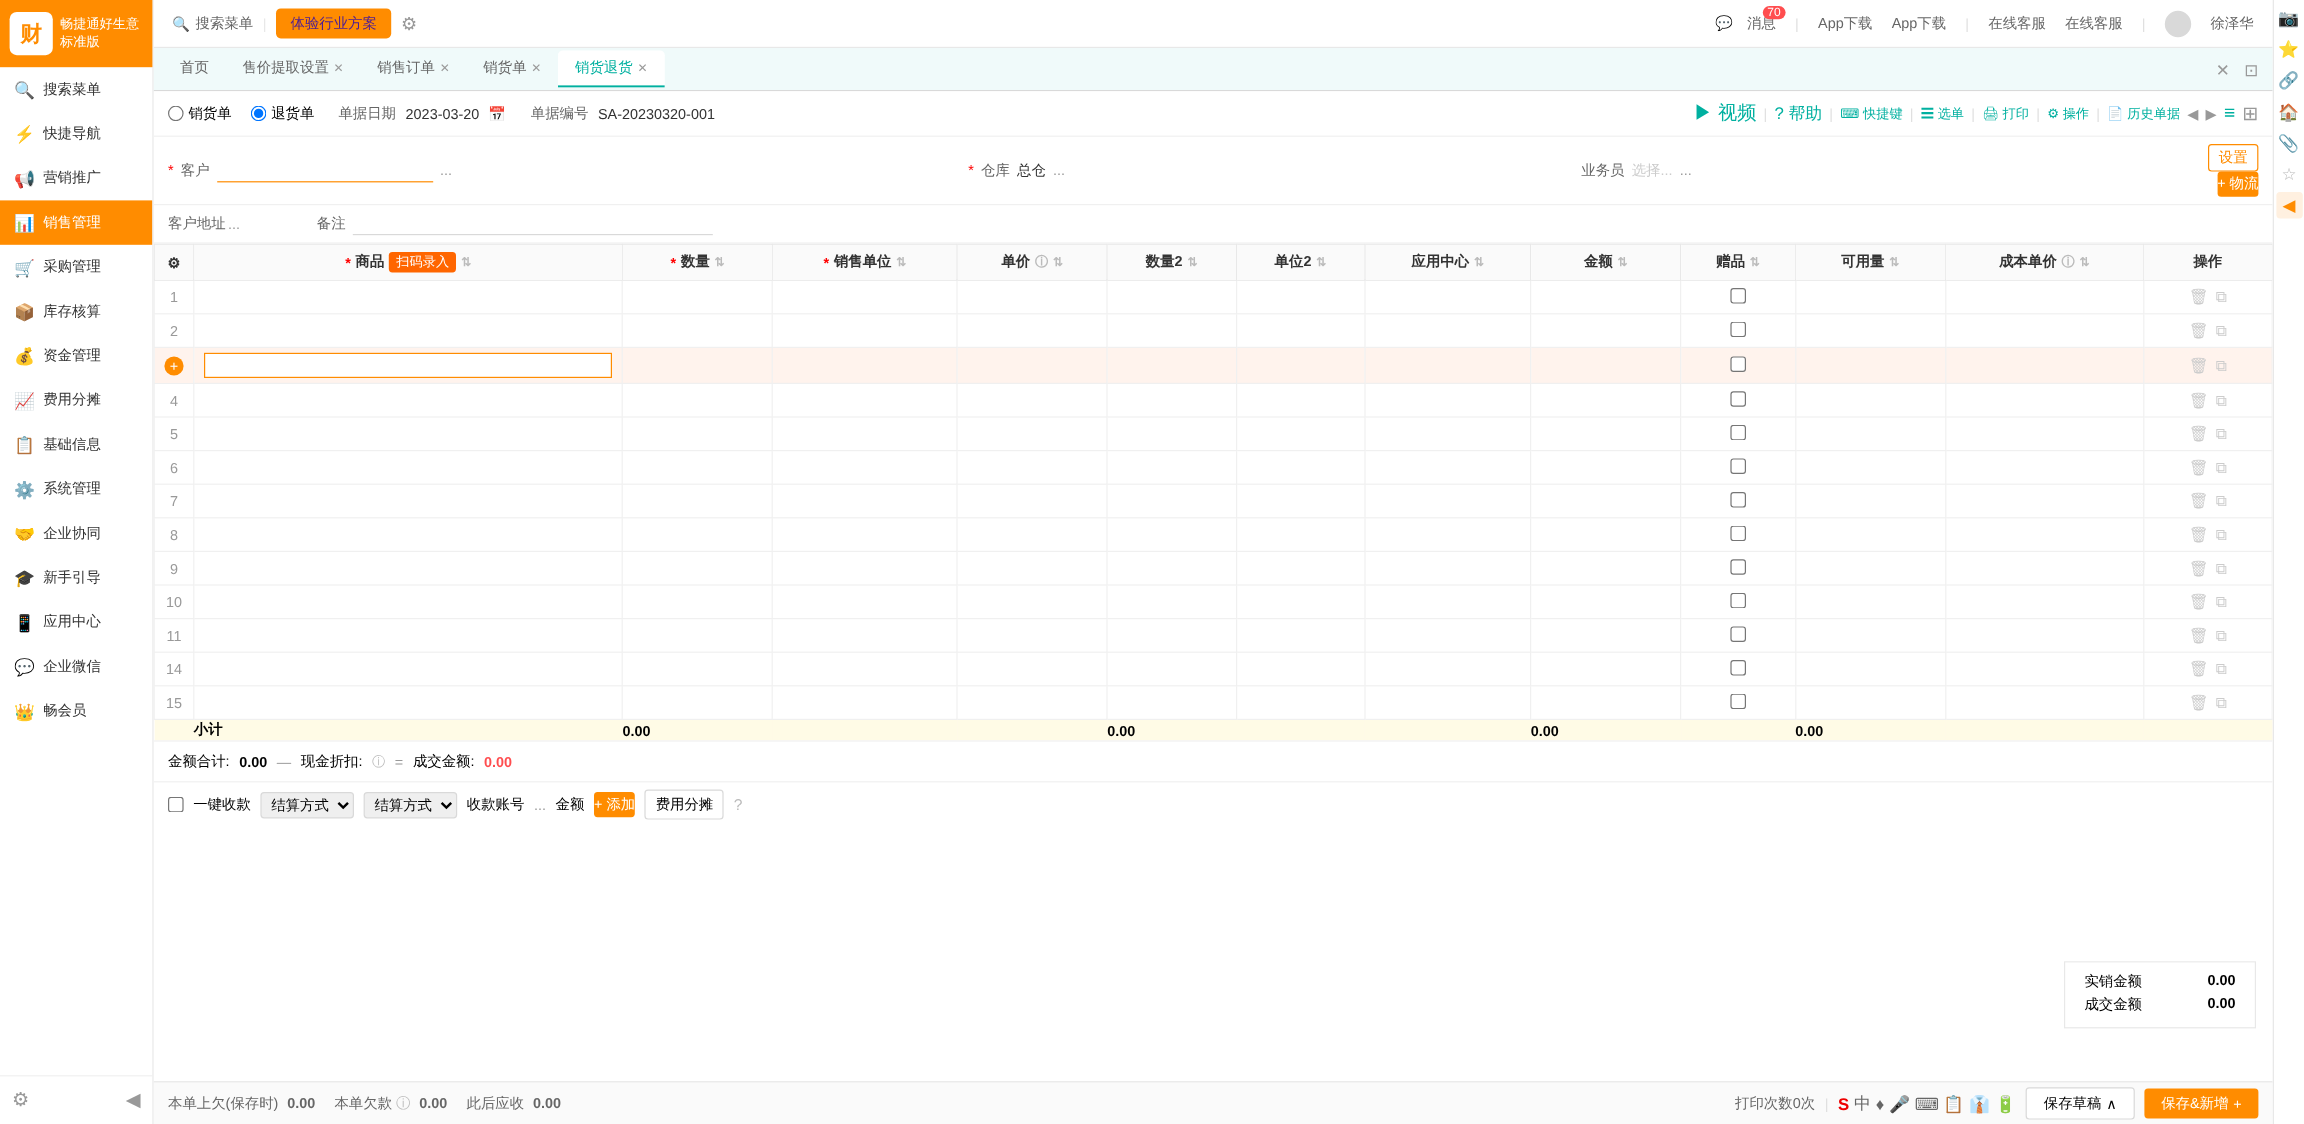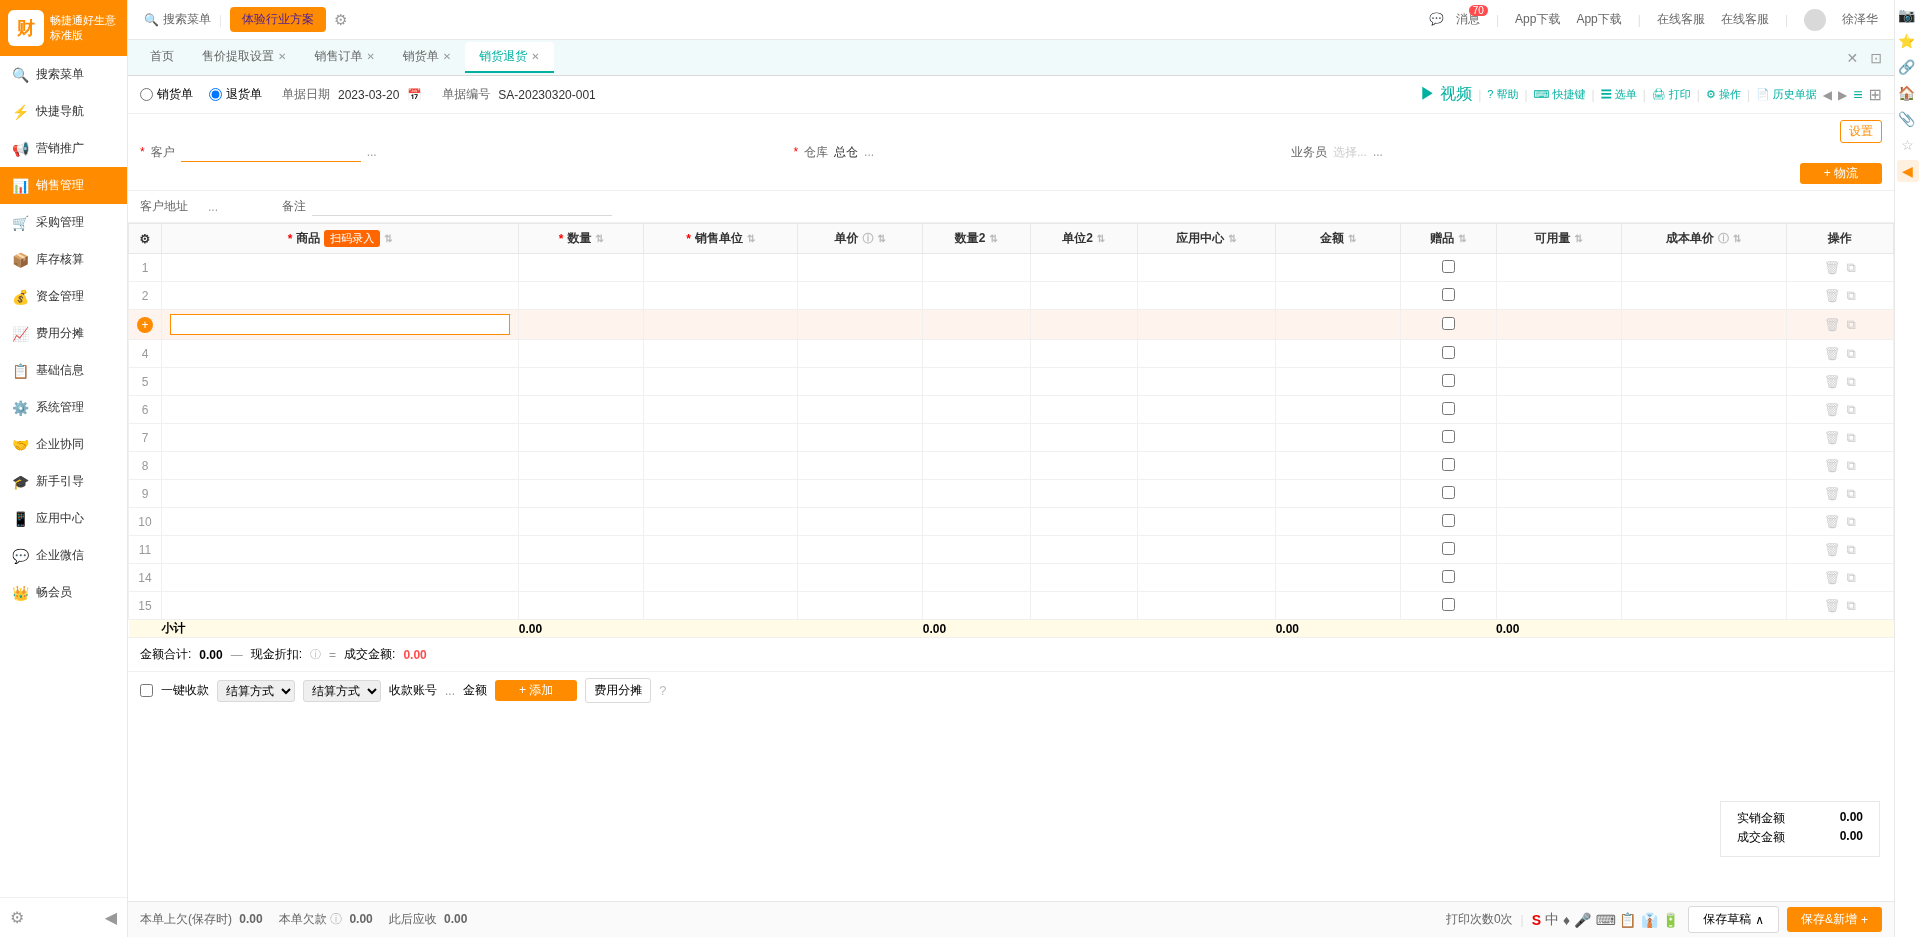--- a/index.html
+++ b/index.html
@@ -37,21 +37,21 @@
     .win-btn { background: none; border: none; cursor: pointer; color: #999; font-size: 14px; padding: 2px 4px; }
 
     
     .content { flex: 1; overflow-y: auto; background: #fff; }
     .form-input { border: none; border-bottom: 1px solid #d9d9d9; padding: 2px 4px; font-size: 12px; color: #333; min-width: 140px; outline: none; }
     .form-input.wide { min-width: 200px; }
     .form-dots { color: #999; cursor: pointer; }
     .radio-group { display: flex; align-items: center; gap: 16px; }
     .radio-group label { display: flex; align-items: center; gap: 4px; cursor: pointer; }
     .set-btn { background: #fff; border: 1px solid #d9d9d9; border-radius: 3px; padding: 2px 8px; font-size: 12px; cursor: pointer; color: #ff8c00; }
-    .add-btn { background: #ff8c00; border: none; border-radius: 3px; padding: 2px 24px; font-size: 12px; cursor: pointer; color: #fff; }
+    .add-btn { background: #ff8c00; border: none; border-radius: 3px; padding: 2px 0; font-size: 12px; cursor: pointer; color: #fff; }
 
     
     .table-wrapper { overflow-x: auto; }
     table { width: 100%; border-collapse: collapse; font-size: 12px; }
     thead th { background: #fafafa; border: 1px solid #e8e8e8; padding: 6px 8px; text-align: center; color: #333; white-space: nowrap; position: relative; }
     thead th .th-inner { display: flex; align-items: center; justify-content: center; gap: 4px; }
     thead th .sort-icon { color: #bbb; font-size: 10px; }
     tbody td { border: 1px solid #f0f0f0; padding: 4px 8px; text-align: center; color: #333; height: 28px; }
     tbody tr.active-row td { background: #fff3ed; }
     .row-num { color: #999; width: 30px; }
@@ -243,21 +243,21 @@
         </div>
 
         <div class="date-field">
           <span class="field-label">单据编号</span>
           <span class="field-val" style="margin-left:4px;">SA-20230320-001</span>
         </div>
       </div>
       <div style="display:flex;align-items:center;gap:6px;">
         <span style="cursor:pointer;color:#00b0a0;font-size:16px;">▶ <span>视频</span></span>
         <span style="color:#e0e0e0;">|</span>
-        <span style="cursor:pointer;color:#00b0a0;font-size:11px;">? <span>帮助</span></span>
+        <span style="cursor:pointer;color:#00b0a0;font-size:14px;">? <span>帮助</span></span>
         <span style="color:#e0e0e0;">|</span>
         <span style="cursor:pointer;color:#00b0a0;font-size:11px;">⌨ <span>快捷键</span></span>
         <span style="color:#e0e0e0;">|</span>
         <span style="cursor:pointer;color:#00b0a0;font-size:11px;">☰ <span>选单</span></span>
         <span style="color:#e0e0e0;">|</span>
         <span style="cursor:pointer;color:#00b0a0;font-size:11px;">🖨 <span>打印</span></span>
         <span style="color:#e0e0e0;">|</span>
         <span style="cursor:pointer;color:#00b0a0;font-size:11px;">⚙ <span>操作</span></span>
         <span style="color:#e0e0e0;">|</span>
         <span style="cursor:pointer;color:#00b0a0;font-size:11px;">📄 <span>历史单据</span></span>
@@ -279,28 +279,28 @@
         <span style="color:#f00;">*</span>
         <span style="color:#666;">仓库</span>
         <span style="color:#333;">总仓</span>
         <span class="form-dots">...</span>
       </div>
       <div style="display:flex;align-items:center;gap:6px;">
         <span style="color:#666;">业务员</span>
         <span style="color:#ccc;">选择...</span>
         <span class="form-dots">...</span>
       </div>
-      <div style="display:flex;flex-direction:column;gap:20px;align-items:flex-end;">
+      <div style="display:flex;flex-direction:column;gap:0;align-items:flex-end;">
         <button class="set-btn" style="color:#ff8c00;border-color:#ff8c00;">设置</button>
         <button class="add-btn">+ 物流</button>
       </div>
     </div>
 
     <div style="padding:6px 12px;border-bottom:1px solid #f0f0f0;display:flex;align-items:center;gap:24px;">
-      <div style="display:flex;align-items:center;gap:20px;">
+      <div style="display:flex;align-items:center;gap:2px;">
         <span style="color:#666;">客户地址</span>
         <span class="form-dots">...</span>
       </div>
       <div style="display:flex;align-items:center;gap:6px;margin-left:40px;">
         <span style="color:#666;">备注</span>
         <input type="text" class="form-input" style="min-width: 300px;">
       </div>
     </div>
 
     <div class="table-wrapper">

